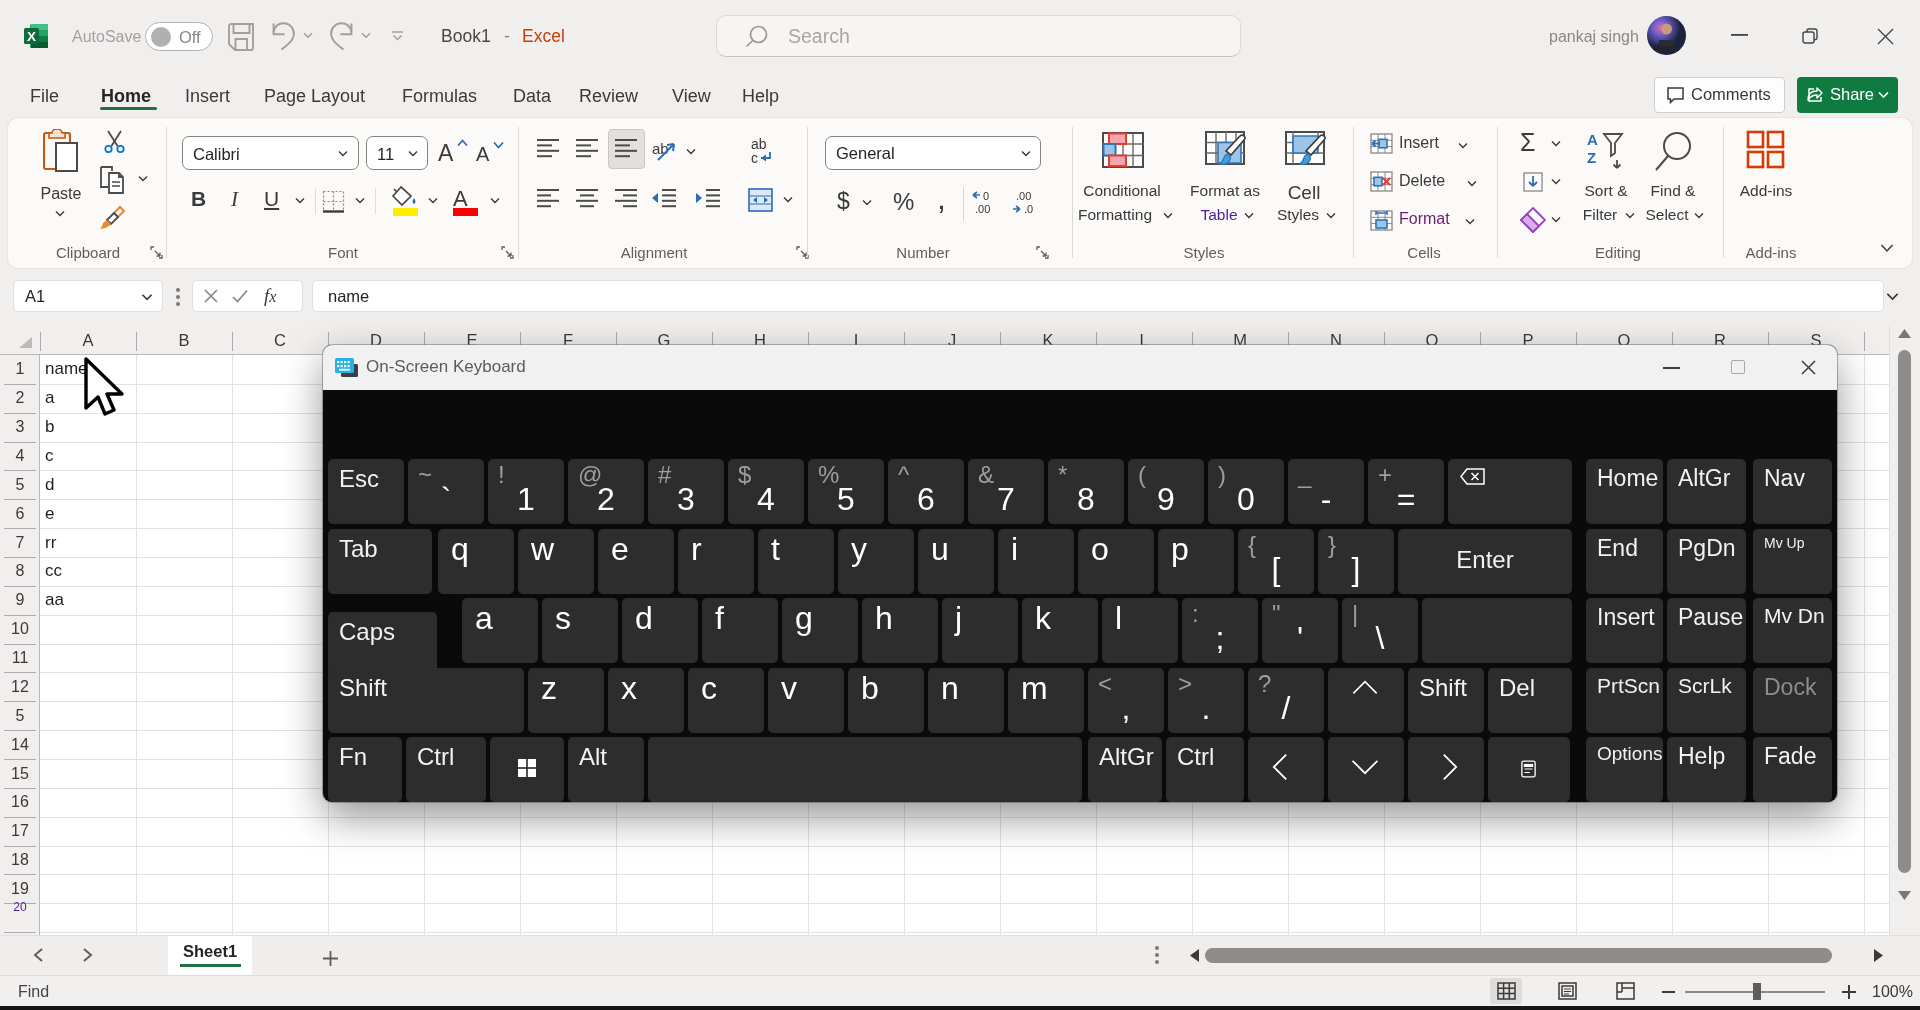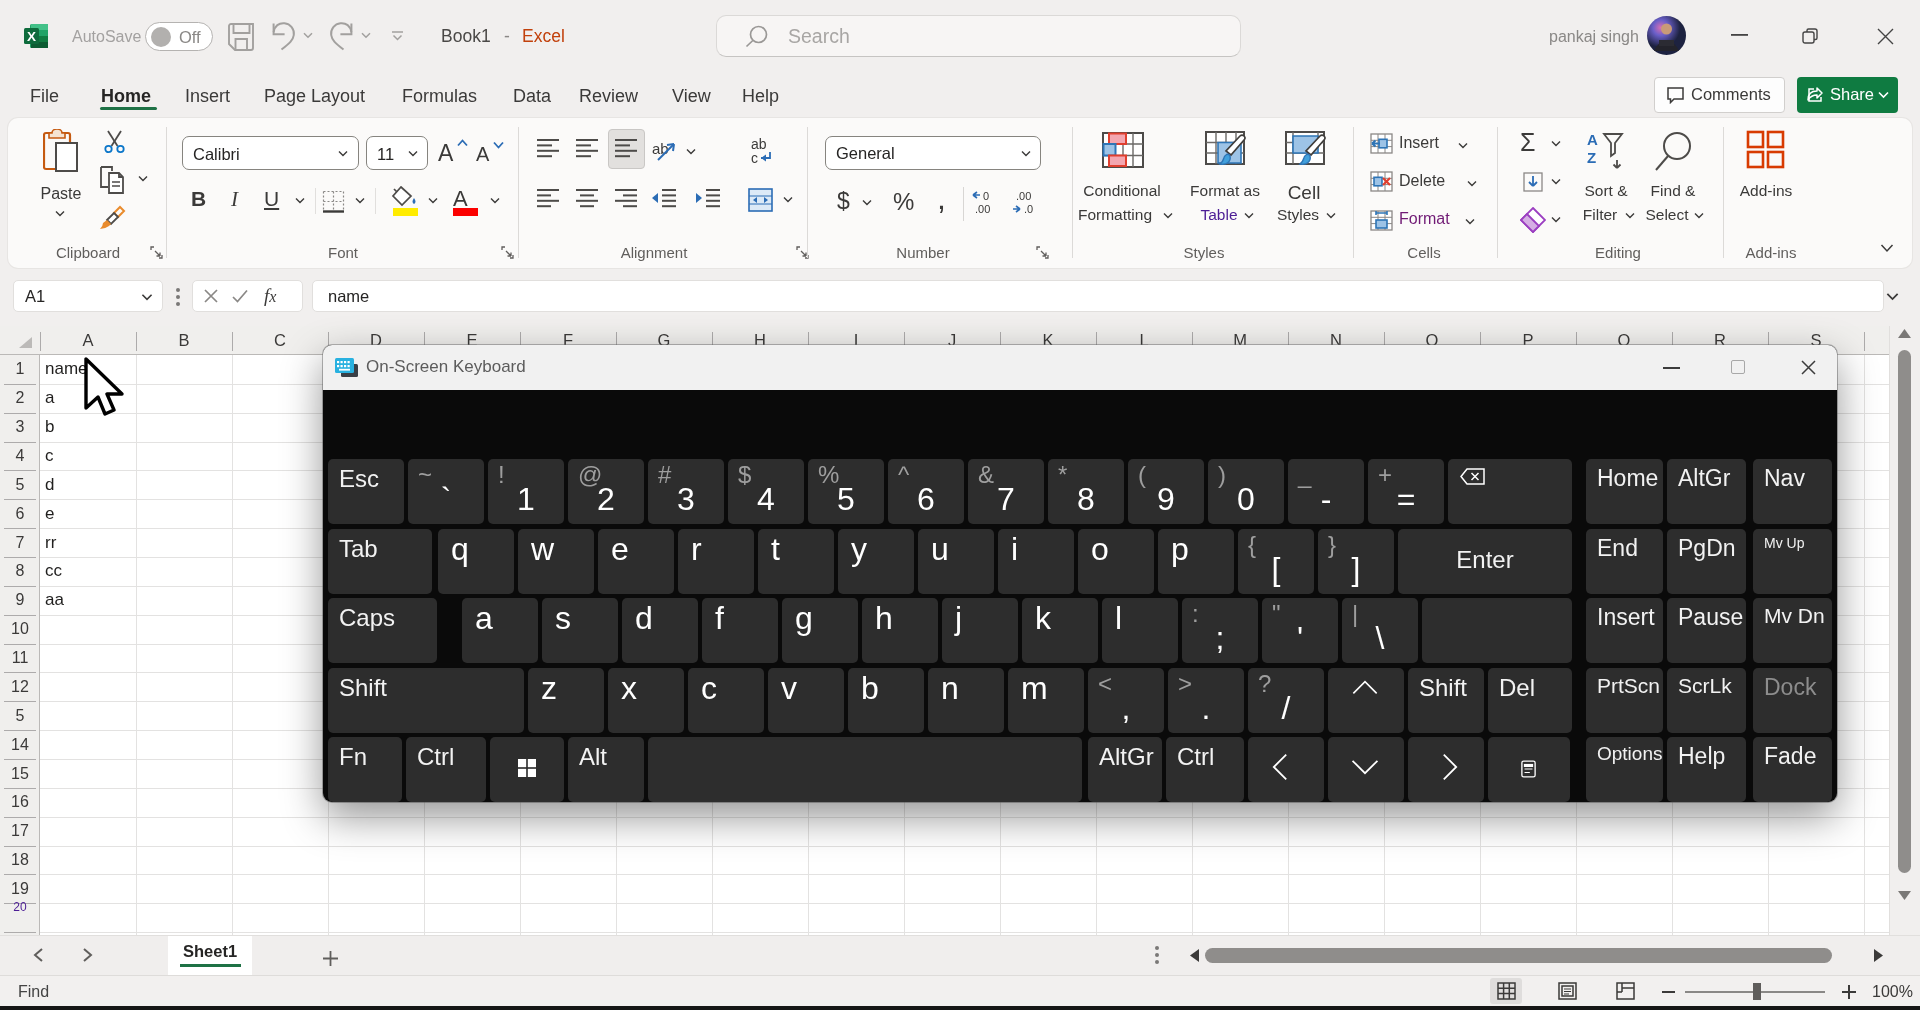--- a/index.html
+++ b/index.html
@@ -767,21 +767,21 @@
     <div class="sym">{</div>
     <div class="bot">[</div>
   </div>
 <div class="key" style="left:1318px;top:528.5px;width:76px;height:65px;z-index:52">
     <div class="sym">}</div>
     <div class="bot">]</div>
   </div>
 <div class="key" style="left:1398px;top:528.5px;width:174px;height:65px;z-index:52">
     <div class="cen">Enter</div>
   </div>
-<div class="key" style="left:328px;top:598px;width:109px;height:65px;z-index:52">
+<div class="key" style="left:328px;top:612px;width:109px;height:65px;z-index:52">
     <div class="main" style="font-size:24px">Caps</div>
   </div>
 <div class="key" style="left:462px;top:598px;width:76px;height:65px;z-index:52">
     <div class="big">a</div>
   </div>
 <div class="key" style="left:542px;top:598px;width:76px;height:65px;z-index:52">
     <div class="big">s</div>
   </div>
 <div class="key" style="left:622px;top:598px;width:76px;height:65px;z-index:52">
     <div class="big">d</div>

